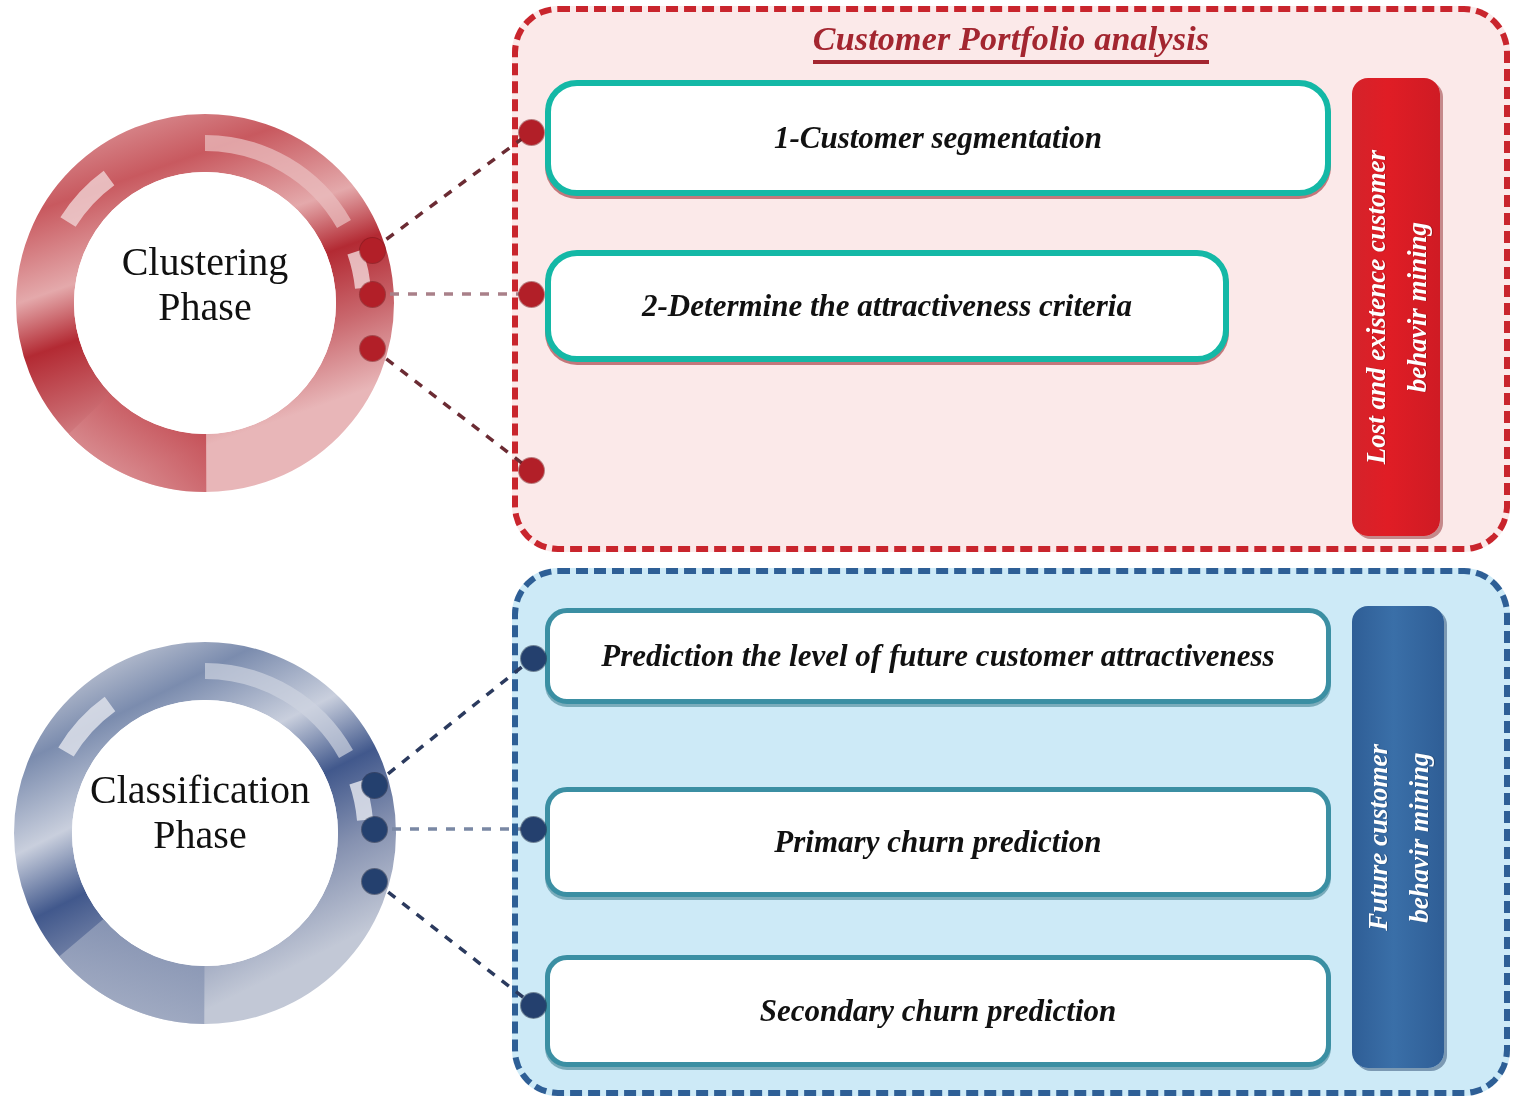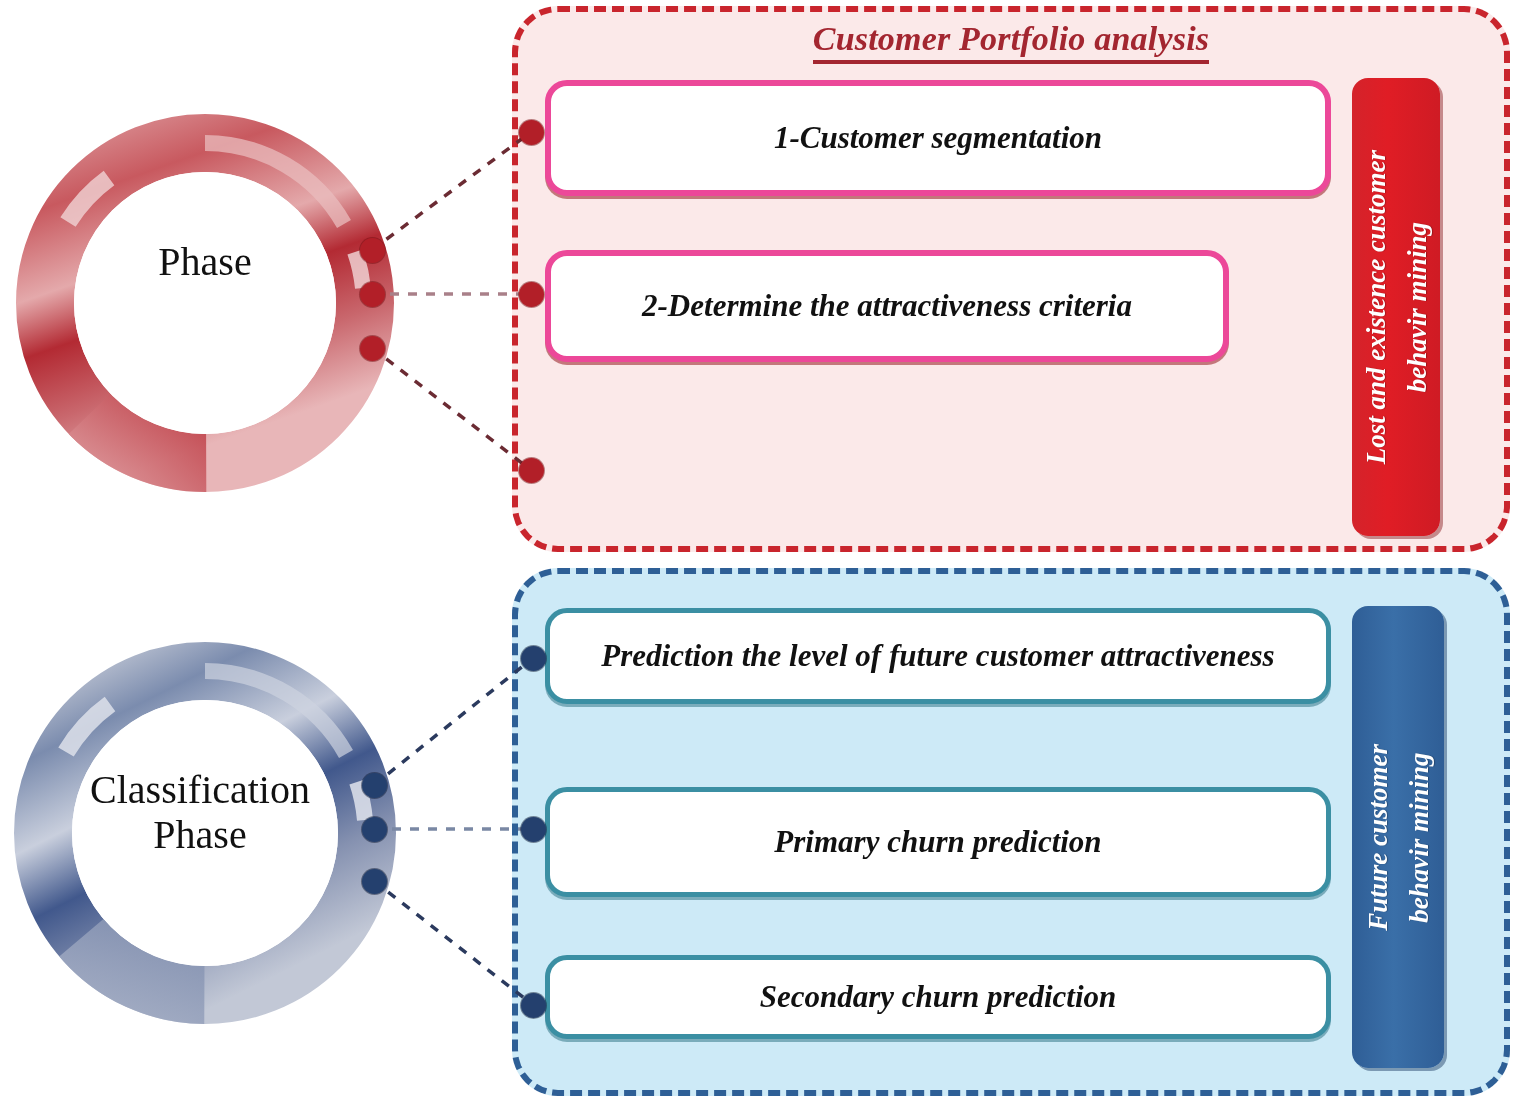--- a/index.html
+++ b/index.html
@@ -39,36 +39,36 @@
     position:absolute;box-sizing:border-box;
     background:#ffffff;
     display:flex;align-items:center;justify-content:center;
     text-align:center;
     font-style:italic;font-weight:bold;
     font-size:31px;color:#111111;
     line-height:1.22;
     padding:6px 26px;
   }
   .item-box.red{
-    border:6px solid #ec4899;border-radius:22px;
+    border:6px solid #14b8a6;border-radius:32px;
     box-shadow:0 3px 0 rgba(150,25,32,.55);
   }
   .item-box.blue{
     border:5px solid #3b8fa3;border-radius:22px;
     box-shadow:0 3px 0 rgba(40,110,128,.5);
   }
 
   
   .rb1{left:545px;top:80px;width:786px;height:116px;}
   .rb2{left:545px;top:250px;width:684px;height:112px;align-items:center;}
   .rb3{left:545px;top:424px;width:786px;height:112px;}
   
   .bb1{left:545px;top:608px;width:786px;height:96px;}
   .bb2{left:545px;top:787px;width:786px;height:110px;}
-  .bb3{left:545px;top:955px;width:786px;height:84px;}
+  .bb3{left:545px;top:955px;width:786px;height:112px;}
 
   
   .side-bar{
     position:absolute;box-sizing:border-box;
     display:flex;align-items:center;justify-content:center;
     border-radius:16px;
   }
   .side-bar .vtext{
     writing-mode:vertical-rl;
     transform:rotate(180deg);
@@ -185,20 +185,21 @@
     </defs>
     <circle cx="193" cy="193" r="162" fill="none" stroke="url(#blueRing)" stroke-width="58"></circle>
     <circle cx="193" cy="193" r="162" fill="none" stroke="url(#blueRing2)" stroke-width="58" stroke-dasharray="140 1020" stroke-dashoffset="-255" opacity=".8"></circle>
     <path d="M193 31 A162 162 0 0 1 334 114" fill="none" stroke="#cdd3e0" stroke-width="16" opacity=".7"></path>
     <path d="M54 112 A162 162 0 0 1 98 64" fill="none" stroke="#dde1ea" stroke-width="18" opacity=".85"></path>
     <path d="M345 142 A162 162 0 0 1 353 180" fill="none" stroke="#dfe3ec" stroke-width="16" opacity=".85"></path>
     <circle cx="193" cy="193" r="133" fill="#ffffff"></circle>
   </svg>
 
   <div style="position:absolute;left:40px;top:240px;width:330px;text-align:center;font-size:40px;line-height:1.12;color:#111;">
+    <div>Clustering</div>
     <div>Phase</div>
   </div>
 
   <div style="position:absolute;left:20px;top:768px;width:360px;text-align:center;font-size:40px;line-height:1.12;color:#111;">
     <div>Classification</div>
     <div>Phase</div>
   </div>
 
   <svg class="svg-lines" viewBox="0 0 1524 1102">
 

